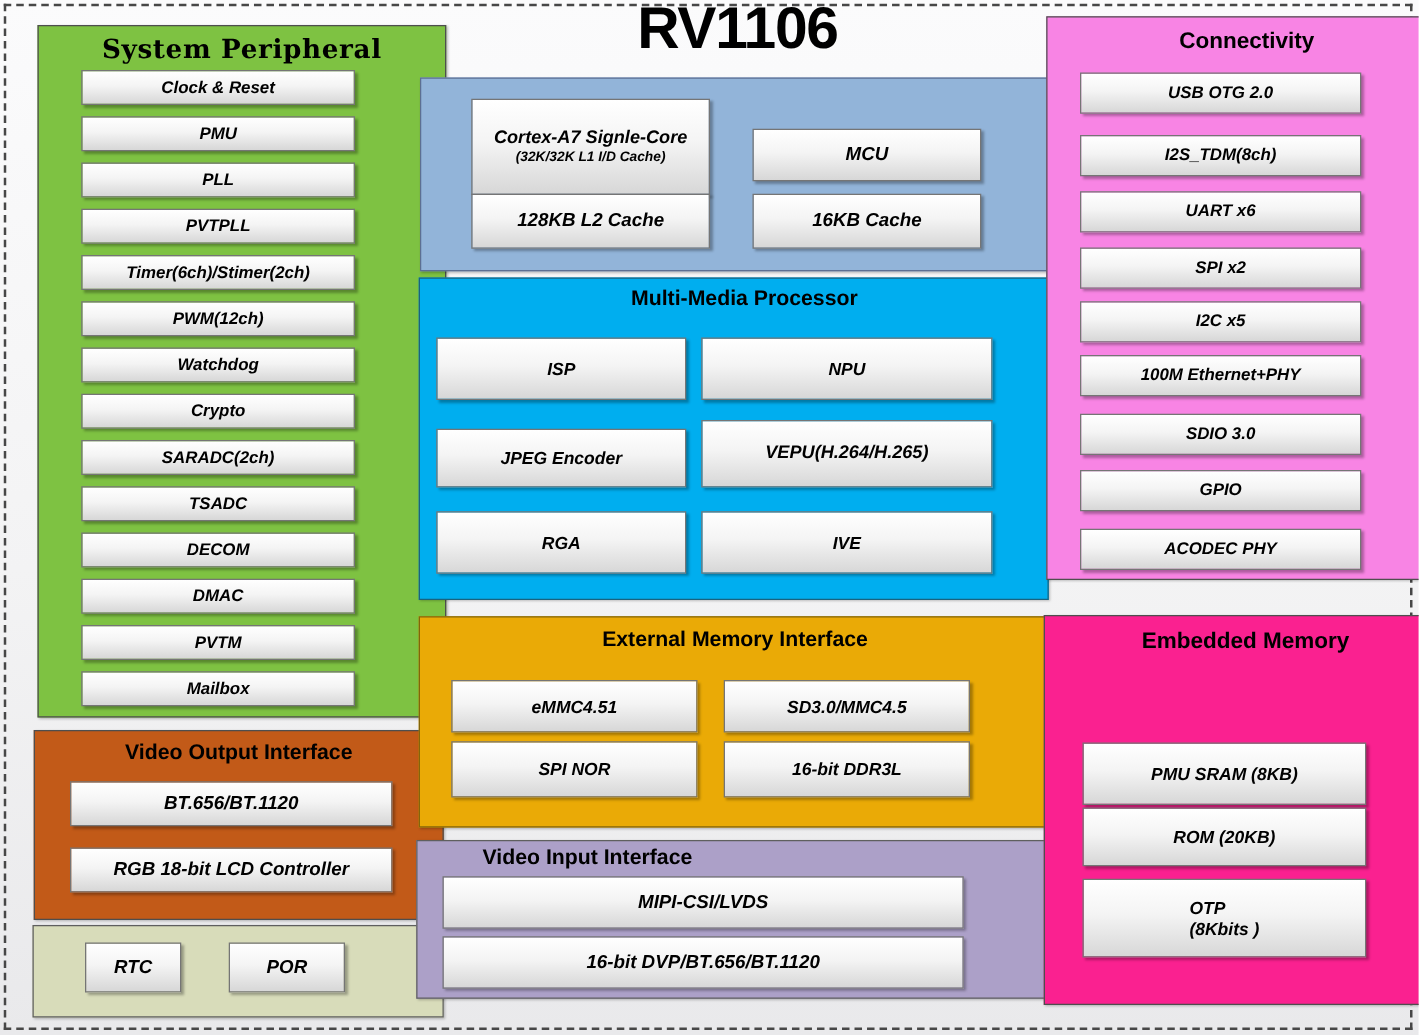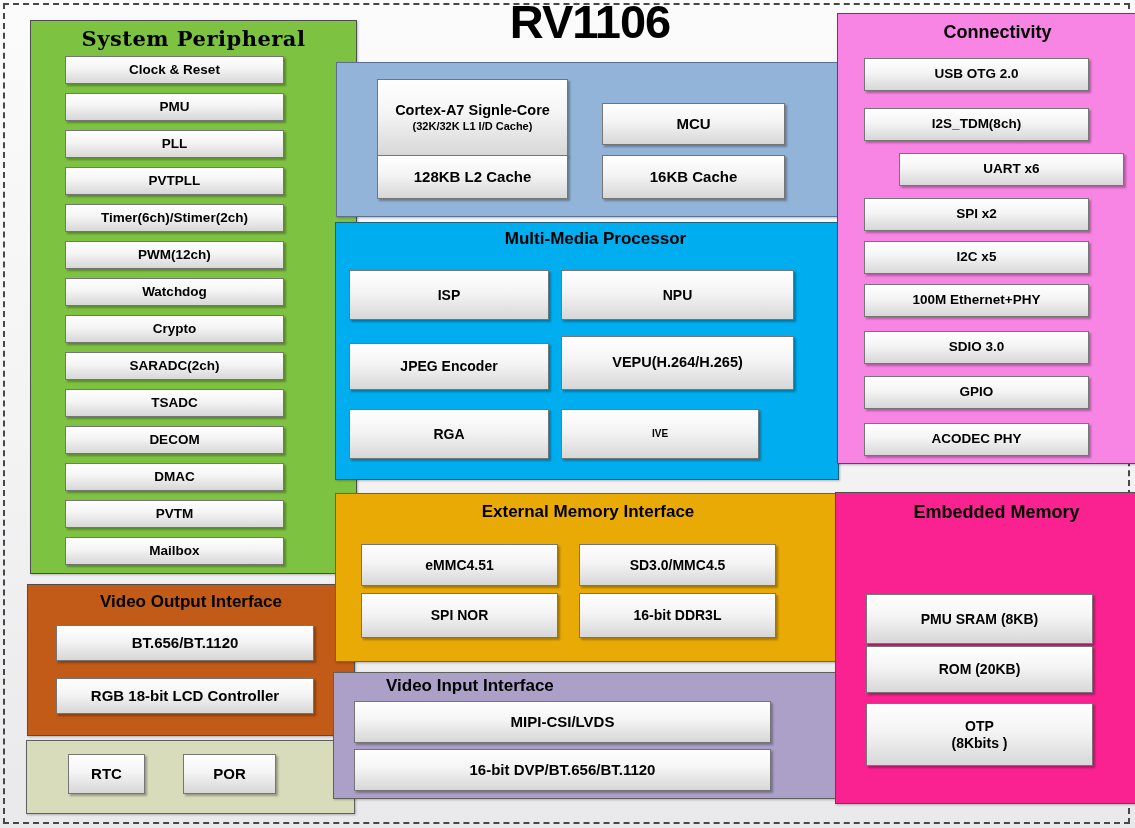--- a/index.html
+++ b/index.html
@@ -27,21 +27,21 @@
   }
   .serif-title {
     font-family:"DejaVu Serif","Liberation Serif",serif;
     font-weight:600; font-size:21px; letter-spacing:0.5px;
   }
   .chip {
     position:absolute; box-sizing:border-box;
     background:linear-gradient(180deg,#ffffff 0%,#f4f4f4 45%,#d7d7d7 100%);
     border:1px solid #757575; box-shadow:2px 2px 2px rgba(0,0,0,0.30);
     display:flex; flex-direction:column; align-items:center; justify-content:center;
-    font-weight:bold; font-size:13.5px; text-align:center; line-height:1.2;
+    font-weight:bold; font-size:13.5px; text-align:left; line-height:1.2;font-style:italic;
   }
   
   .sp  .chip { left:34px;  width:219px; height:28px; }
   .vo  .chip { left:28px;  width:258px; height:36px; font-size:15px; }
   .pw  .chip { top:13px;   height:40px; font-size:15px; }
   .emi .chip { width:197px; height:42px; font-size:14px; }
   .vi  .chip { left:20px;  width:417px; height:42px; font-size:15px; }
   .conn .chip{ left:26px;  width:225px; height:33px; }
   .emb .chip { left:30px;  width:227px; font-size:14px; }
   .prewrap { white-space:pre-line; }
@@ -95,42 +95,42 @@
     <div class="chip" style="left:265px;top:92px;width:183px;height:44px;font-size:15px;">16KB Cache</div>
   </div>
 
   <div class="sec mm" style="left:335px;top:222px;width:466px;height:256px;background:#00AEEF;border-color:#1a637f;">
     <div class="sec-title" style="top:7px;margin-left:17px;">Multi-Media Processor</div>
     <div class="chip" style="left:13px;top:47px;width:200px;height:50px;font-size:14px;">ISP</div>
     <div class="chip" style="left:225px;top:47px;width:233px;height:50px;font-size:14px;">NPU</div>
     <div class="chip" style="left:13px;top:120px;width:200px;height:47px;font-size:14px;">JPEG Encoder</div>
     <div class="chip" style="left:225px;top:113px;width:233px;height:54px;font-size:14.5px;">VEPU(H.264/H.265)</div>
     <div class="chip" style="left:13px;top:186px;width:200px;height:50px;font-size:14px;">RGA</div>
-    <div class="chip" style="left:225px;top:186px;width:198px;height:50px;font-size:10px;">IVE</div>
+    <div class="chip" style="left:225px;top:186px;width:233px;height:50px;font-size:14px;">IVE</div>
   </div>
 
   <div class="sec emi" style="left:335px;top:493px;width:468px;height:167px;background:#EAAA06;border-color:#83650a;">
     <div class="sec-title" style="top:9px;">External Memory Interface</div>
     <div class="chip" style="left:25px;top:50px;">eMMC4.51</div>
     <div class="chip" style="left:243px;top:50px;">SD3.0/MMC4.5</div>
     <div class="chip" style="left:25px;top:99px;height:45px;">SPI NOR</div>
     <div class="chip" style="left:243px;top:99px;height:45px;">16-bit DDR3L</div>
   </div>
 
   <div class="sec vi" style="left:333px;top:672px;width:469px;height:125px;background:#ACA0C8;border-color:#5f5f5f;">
     <div class="sec-title" style="top:4px;left:52px;right:auto;text-align:left;">Video Input Interface</div>
     <div class="chip" style="top:28px;">MIPI-CSI/LVDS</div>
     <div class="chip" style="top:76px;">16-bit DVP/BT.656/BT.1120</div>
   </div>
 
   <div class="sec conn" style="left:837px;top:13px;width:283px;height:449px;background:#F884E4;">
     <div class="sec-title" style="top:9px;font-size:18px;">Connectivity</div>
     <div class="chip" style="top:44px;">USB OTG 2.0</div>
     <div class="chip" style="top:94px;">I2S_TDM(8ch)</div>
-    <div class="chip" style="top:139px;margin-left:35px;">UART x6</div>
+    <div class="chip" style="top:139px;">UART x6</div>
     <div class="chip" style="top:184px;">SPI x2</div>
     <div class="chip" style="top:227px;">I2C x5</div>
     <div class="chip" style="top:270px;">100M Ethernet+PHY</div>
     <div class="chip" style="top:317px;">SDIO 3.0</div>
     <div class="chip" style="top:362px;">GPIO</div>
     <div class="chip" style="top:409px;">ACODEC PHY</div>
   </div>
 
   <div class="sec emb" style="left:835px;top:492px;width:285px;height:310px;background:#FA2190;">
     <div class="sec-title" style="top:10px;font-size:18px;">Embedded Memory</div>

